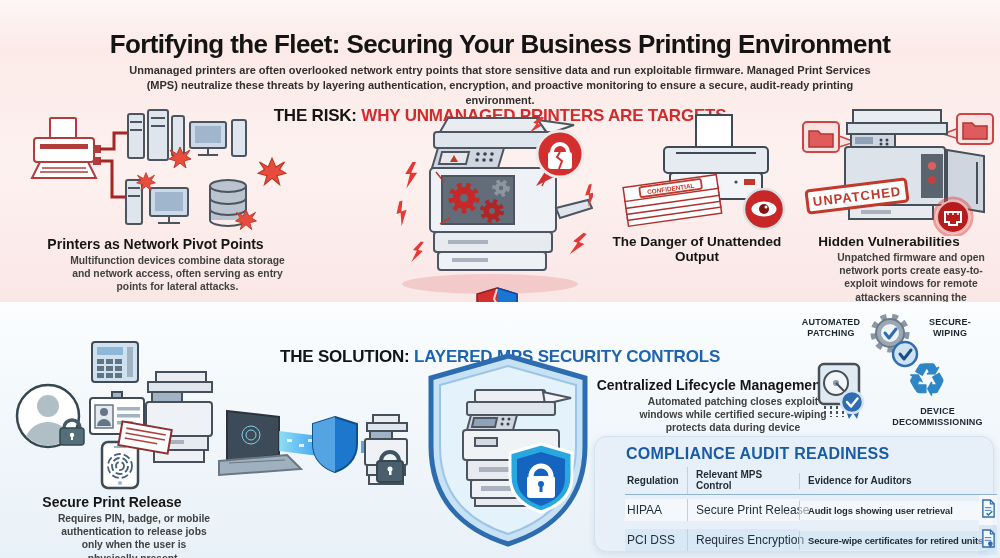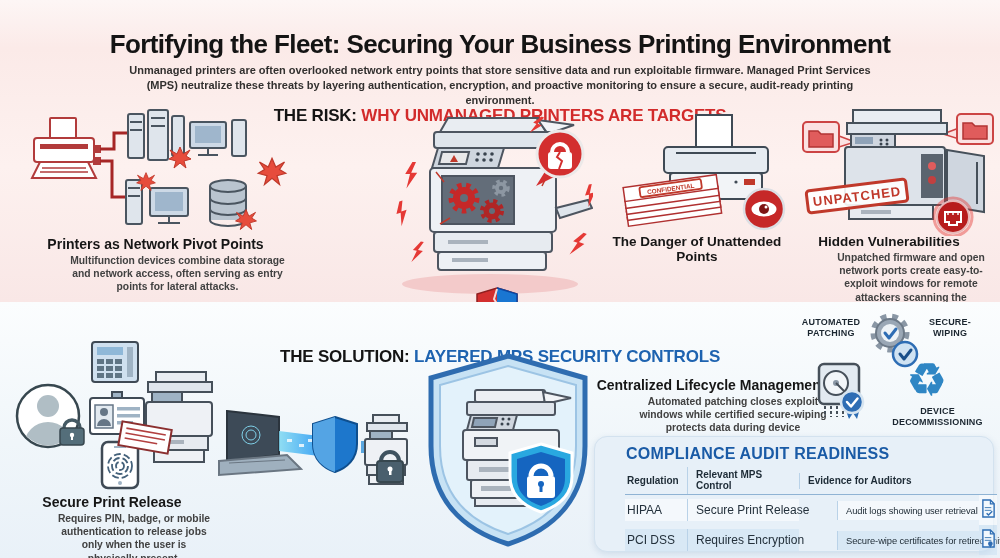--- a/index.html
+++ b/index.html
@@ -33,21 +33,21 @@
     color:#1b2630;line-height:1.2;letter-spacing:0.2px;}
   .recycle{position:absolute;font-size:44px;line-height:1;color:#2f86c4;font-weight:bold;}
   
   .panel{position:absolute;left:594px;top:436px;width:400px;height:116px;
     background:#e7f0f8;border:1px solid #d3e2ef;border-radius:13px;
     box-shadow:0 2px 6px rgba(90,130,170,0.18);padding:7px 30px;box-sizing:border-box;}
   .panel-title{font-size:16px;font-weight:bold;color:#1a5ba6;letter-spacing:0.2px;margin:1px 0 4px 1px;}
   .tbl{display:grid;grid-template-columns:62px 112px 180px 18px;align-items:center;}
   .th{font-size:10px;font-weight:bold;color:#1d2b36;padding:2px 0 3px 2px;}
   .td{font-size:12px;font-weight:normal;color:#24313c;padding:4px 0 4px 2px;white-space:nowrap;}
-  .td.ev{font-size:9.4px;font-weight:normal;color:#1c2933;letter-spacing:-0.1px;margin-left:38px;}
+  .td.ev{font-size:9.4px;font-weight:bold;color:#1c2933;letter-spacing:-0.1px;}
   .vline{border-left:1px solid #b9d2e8;padding-left:8px;}
   .hr{grid-column:1 / 5;border-bottom:1.5px solid #8fb3d4;height:0;}
   .row-a{background:rgba(255,255,255,0.55);}
   .row-b{background:rgba(198,221,241,0.45);}
   .cellwrap{display:contents;}
 </style>
 </head>
 <body>
 
 <div class="canvas">
@@ -242,21 +242,21 @@
         <path d="M144,106 h16 v10 h-4 v3 h-8 v-3 h-4 z" fill="none" stroke="#fff" stroke-width="2"></path>
         <path d="M147,106 v3 M152,106 v3 M157,106 v3" stroke="#fff" stroke-width="1.4"></path>
       </g>
     </svg>
 
     <div class="caption" style="left:18px;top:236px;width:275px;">
       <div class="cap-title" style="font-size:14px;">Printers as Network Pivot Points</div>
       <div class="cap-body">Multifunction devices combine data storage and network access, often serving as entry points for lateral attacks.</div>
     </div>
     <div class="caption" style="left:597px;top:234px;width:200px;">
-      <div class="cap-title">The Danger of Unattended Points</div>
+      <div class="cap-title">The Danger of Unattended Output</div>
     </div>
     <div class="caption" style="left:790px;top:234px;width:198px;">
       <div class="cap-title">Hidden Vulnerabilities</div>
       <div class="cap-body">Unpatched firmware and open network ports create easy-to-exploit windows for remote attackers scanning the network.</div>
     </div>
   </section>
 
   <div class="divider-bar"></div>
   <svg class="abs" style="left:473px;top:286px;" width="48" height="56" viewBox="0 0 48 56">
     <defs>

